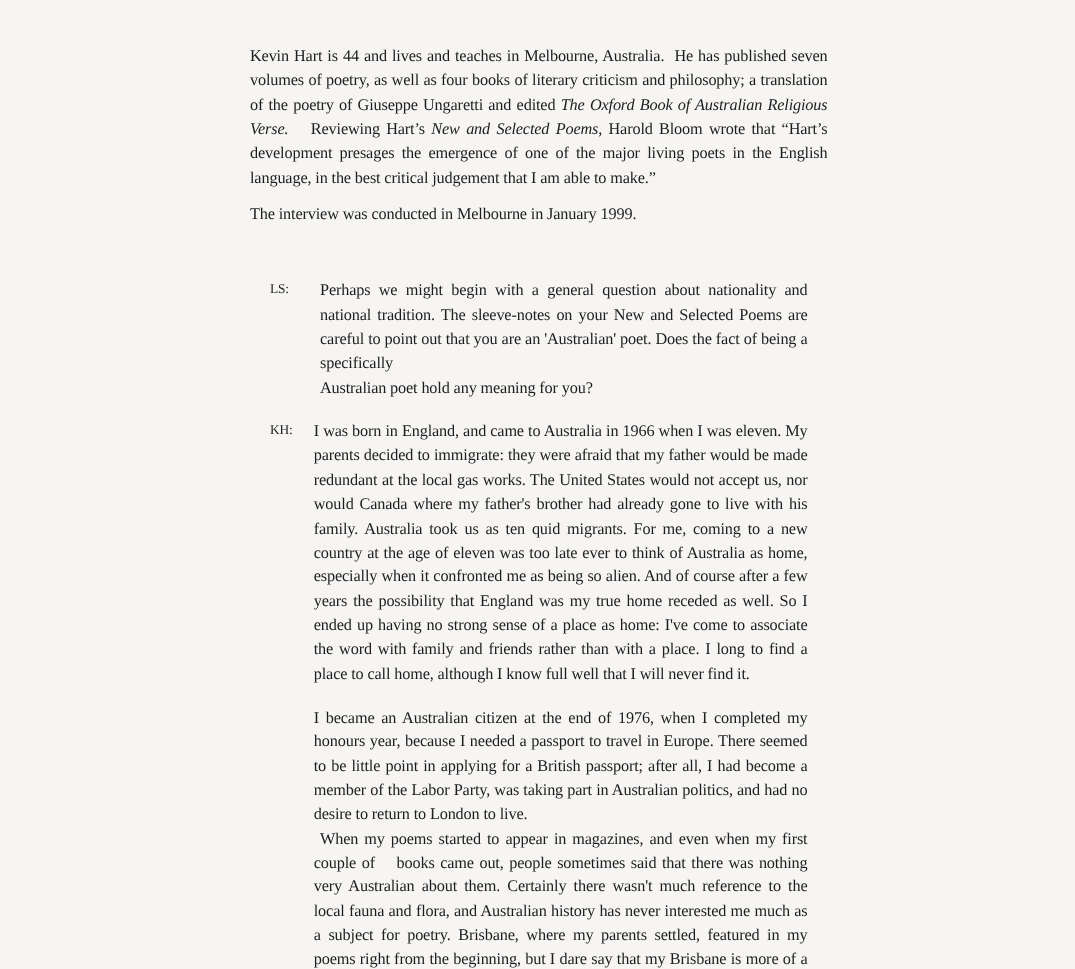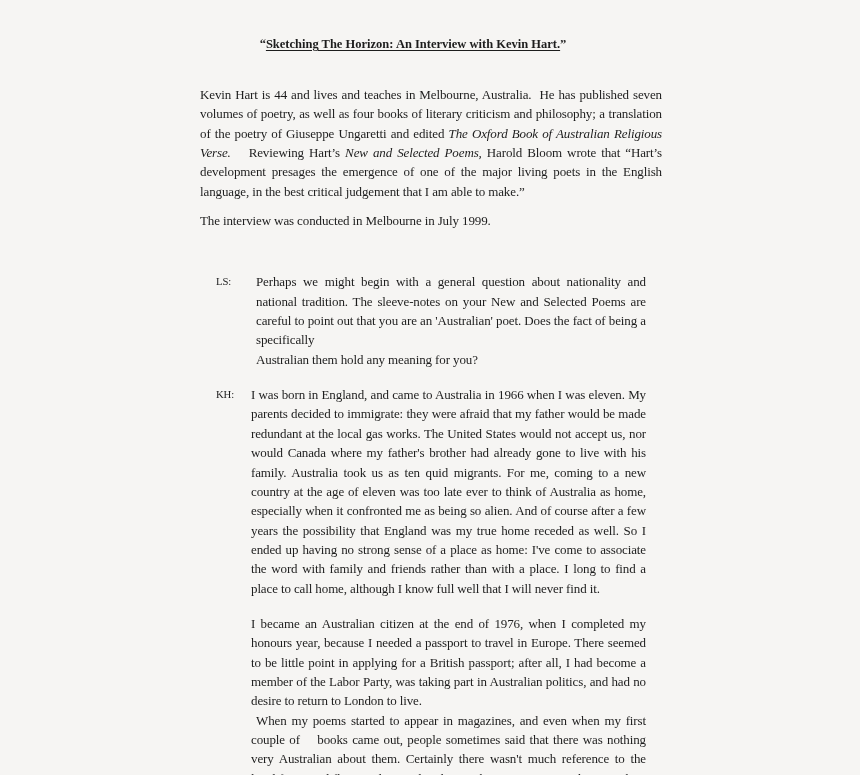--- a/index.html
+++ b/index.html
@@ -76,29 +76,28 @@
   .kh-p3 {
     text-indent: 5px;
   }
 </style>
 </head>
 <body>
 
 <div class="page">
   <div class="content">
 
-    <h1 class="doc-title"><span>“</span><span class="underlined">Sketching The Horizon: An Interview with Kevin Hart.</span><span>”</span></h1>
 
     <p class="para intro-para"><span>Kevin Hart is 44 and lives and teaches in Melbourne, Australia.&nbsp; He has published seven volumes of poetry, as well as four books of literary criticism and philosophy; a translation of the poetry of Giuseppe Ungaretti and edited </span><span class="italic">The Oxford Book of Australian Religious Verse.</span><span>  Reviewing Hart’s </span><span class="italic">New and Selected Poems,</span><span> Harold Bloom wrote that “Hart’s development presages the emergence of one of the major living poets in the English language, in the best critical judgement that I am able to make.”</span></p>
 
-    <p class="para note-para">The interview was conducted in Melbourne in July 1999.</p>
+    <p class="para note-para">The interview was conducted in Melbourne in January 1999.</p>
 
     <div class="dialogue-block block-ls">
       <span class="speaker-label">LS:</span>
-      <p class="para"><span>Perhaps we might begin with a general question about nationality and national tradition. The sleeve-notes on your New and Selected Poems are careful to point out that you are an 'Australian' poet. Does the fact of being a specifically</span><br><span>Australian them hold any meaning for you?</span></p>
+      <p class="para"><span>Perhaps we might begin with a general question about nationality and national tradition. The sleeve-notes on your New and Selected Poems are careful to point out that you are an 'Australian' poet. Does the fact of being a specifically</span><br><span>Australian poet hold any meaning for you?</span></p>
     </div>
 
     <div class="dialogue-block block-kh">
       <span class="speaker-label">KH:</span>
       <p class="para kh-p1">I was born in England, and came to Australia in 1966 when I was eleven. My parents decided to immigrate: they were afraid that my father would be made redundant at the local gas works. The United States would not accept us, nor would Canada where my father's brother had already gone to live with his family. Australia took us as ten quid migrants. For me, coming to a new country at the age of eleven was too late ever to think of Australia as home, especially when it confronted me as being so alien. And of course after a few years the possibility that England was my true home receded as well. So I ended up having no strong sense of a place as home: I've come to associate the word with family and friends rather than with a place. I long to find a place to call home, although I know full well that I will never find it.</p>
       <p class="para kh-p2">I became an Australian citizen at the end of 1976, when I completed my honours year, because I needed a passport to travel in Europe. There seemed to be little point in applying for a British passport; after all, I had become a member of the Labor Party, was taking part in Australian politics, and had no desire to return to London to live.</p>
       <p class="para kh-p3">When my poems started to appear in magazines, and even when my first couple of  books came out, people sometimes said that there was nothing very Australian about them. Certainly there wasn't much reference to the local fauna and flora, and Australian history has never interested me much as a subject for poetry. Brisbane, where my parents settled, featured in my poems right from the beginning, but I dare say that my Brisbane is more of a 'vertical' than a 'horizontal' image. I had never thought of myself as an 'Australian' poet until I went to Paris to</p>
     </div>
 
   </div>

